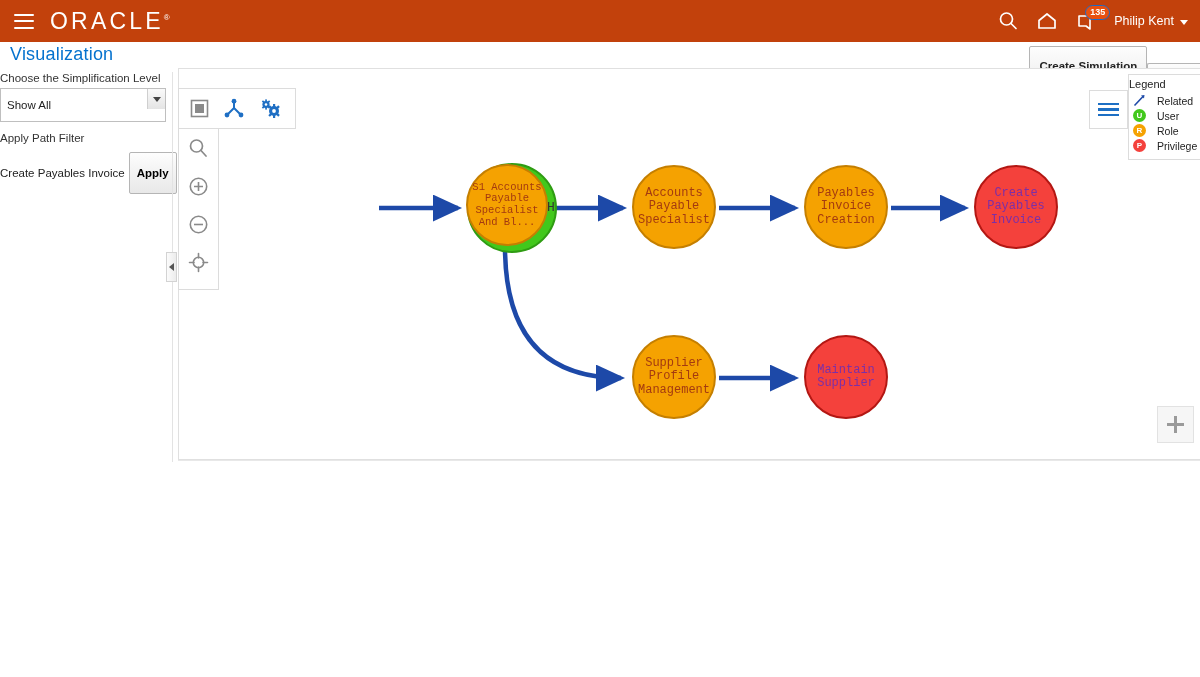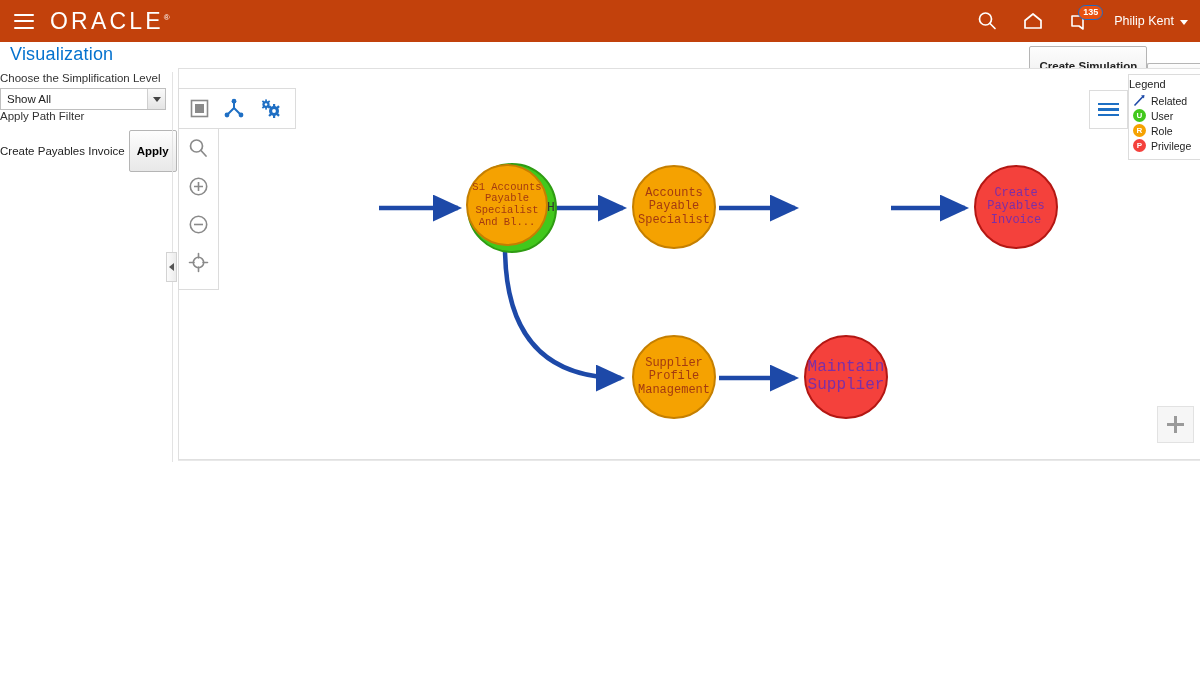--- a/index.html
+++ b/index.html
@@ -32,21 +32,21 @@
     letter-spacing: 3.2px;
     font-weight: 400;
     font-family: "Liberation Sans", sans-serif;
     position: relative;
   }
   .oracle-logo .tm {
     font-size: 8px; vertical-align: super; letter-spacing: 0;
   }
   .header-right {
     margin-left: auto; display: flex; align-items: center;
-    height: 42px; padding-right: 12px; gap: 24px;
+    height: 42px; padding-right: 12px; gap: 17px;
   }
   .hdr-icon { width: 22px; height: 22px; position: relative; cursor: pointer; }
   .hdr-icon svg { display: block; }
   .badge {
     position: absolute; top: -5px; left: 10px;
     background: #e8500f; color: #fff;
     font-size: 9px; font-weight: bold;
     border-radius: 9px; padding: 1px 4px 2px 4px;
     line-height: 10px; min-width: 20px; text-align: center;
     border: 1px solid #1b6ac9;
@@ -85,24 +85,24 @@
 
   
   .left-panel {
     position: absolute; left: 0; top: 72px;
     width: 172px;
   }
   .lp-label {
     font-size: 11.5px; color: #333; margin: 0 0 4px 0; white-space: nowrap;
   }
   .select-wrap {
-    position: relative; width: 166px; height: 22px;
+    position: relative; width: 166px; height: 34px;
     border: 1px solid #bfbfbf; background: #fff;
     display: flex; align-items: center;
-    margin-bottom: 0;
+    margin-bottom: 10px;
   }
   .select-value { font-size: 11.5px; color: #222; padding-left: 6px; }
   .select-arrow {
     position: absolute; right: 0; top: 0;
     width: 18px; height: 20px;
     background: linear-gradient(#fafafa, #e4e4e4);
     border-left: 1px solid #cfcfcf;
     display: flex; align-items: center; justify-content: center;
     cursor: pointer;
   }
@@ -200,21 +200,21 @@
   .legend-box {
     position: absolute; right: 0; top: 74px;
     width: 72px; padding: 3px 0 6px 0;
     background: #fff; border: 1px solid #dcdcdc; border-right: none;
     z-index: 6;
   }
   .legend-title {
     font-size: 11px; color: #222; margin-bottom: 3px; font-weight: 400;
   }
   .legend-row {
-    display: flex; align-items: center; gap: 5px;
+    display: flex; align-items: center; gap: 11px;
     font-size: 10.5px; color: #222; padding: 1px 0 1px 4px;
   }
   .legend-swatch {
     width: 13px; height: 13px; border-radius: 50%;
     display: flex; align-items: center; justify-content: center;
     font-size: 8px; font-weight: bold; color: #fff; flex: 0 0 auto;
   }
   .legend-swatch.related { border-radius: 0; background: none; }
 
   
@@ -323,27 +323,30 @@
   <div class="graph" id="graph-nodes">
       <div class="node user" style="left: 288px; top: 94px; width: 90px; height: 90px; font-size: 13px;">
         <span class="node-label">CALVIN.ROTH</span>
       </div>
       <div class="node role" style="left: 287px; top: 95px; width: 82px; height: 82px; font-size: 10.5px;">
         <span class="node-label">S1 Accounts Payable Specialist And Bl...</span>
       </div>
       <div class="node role" style="left: 453px; top: 96px; width: 84px; height: 84px; font-size: 12px;">
         <span class="node-label">Accounts Payable Specialist</span>
       </div>
+      <div class="node role" style="left: 625px; top: 96px; width: 84px; height: 84px; font-size: 12px;">
+        <span class="node-label">Payables Invoice Creation</span>
+      </div>
       <div class="node privilege" style="left: 795px; top: 96px; width: 84px; height: 84px; font-size: 12px;">
         <span class="node-label">Create Payables Invoice</span>
       </div>
       <div class="node role" style="left: 453px; top: 266px; width: 84px; height: 84px; font-size: 12px;">
         <span class="node-label">Supplier Profile Management</span>
       </div>
-      <div class="node privilege" style="left: 625px; top: 266px; width: 84px; height: 84px; font-size: 16px;">
+      <div class="node privilege" style="left: 625px; top: 266px; width: 84px; height: 84px; font-size: 12px;">
         <span class="node-label">Maintain Supplier</span>
       </div>
     </div>
 </div>
 <div class="canvas-edge-bottom"></div>
 
 <div class="tb-top">
   <div class="tb-btn">
     <svg width="19" height="19" viewBox="0 0 19 19">
       <rect x="1.5" y="1.5" width="16" height="16" fill="none" stroke="#8a8a8a" stroke-width="1.6"></rect>

